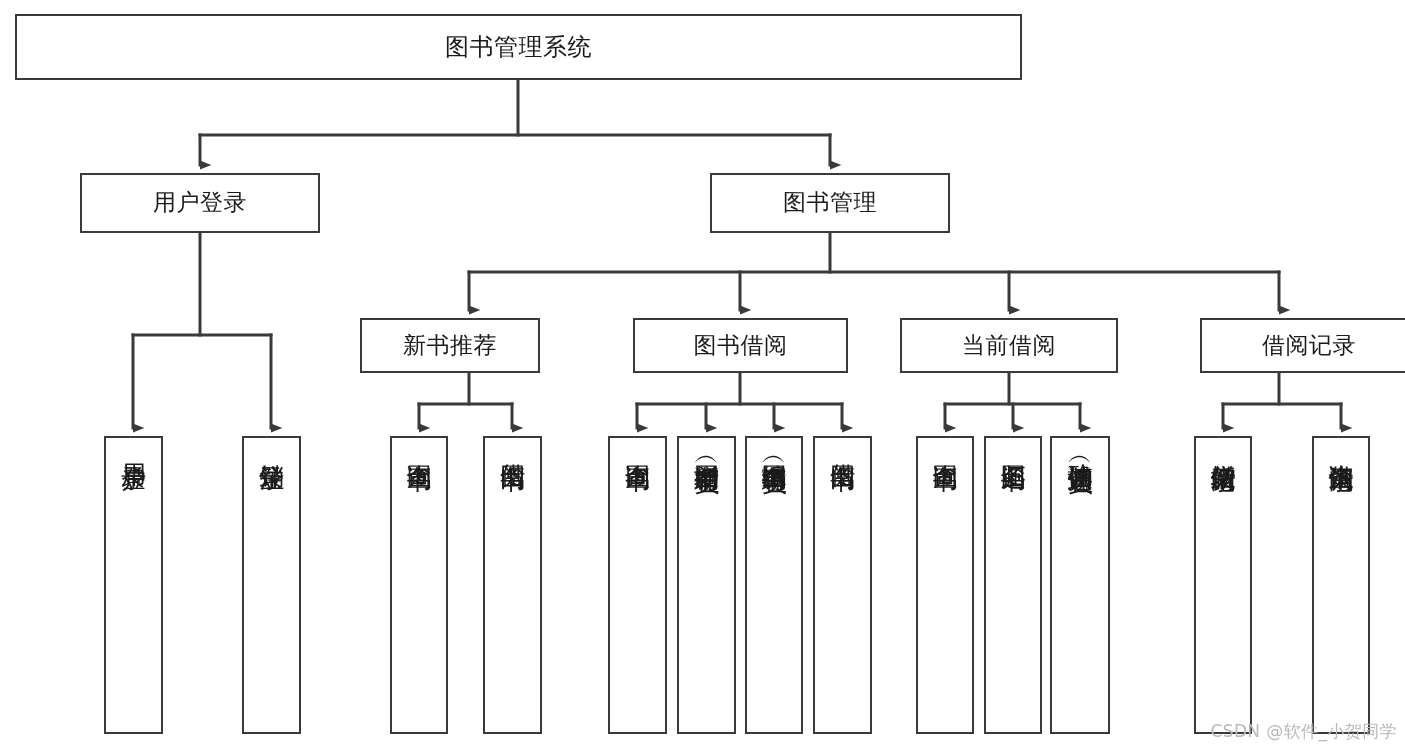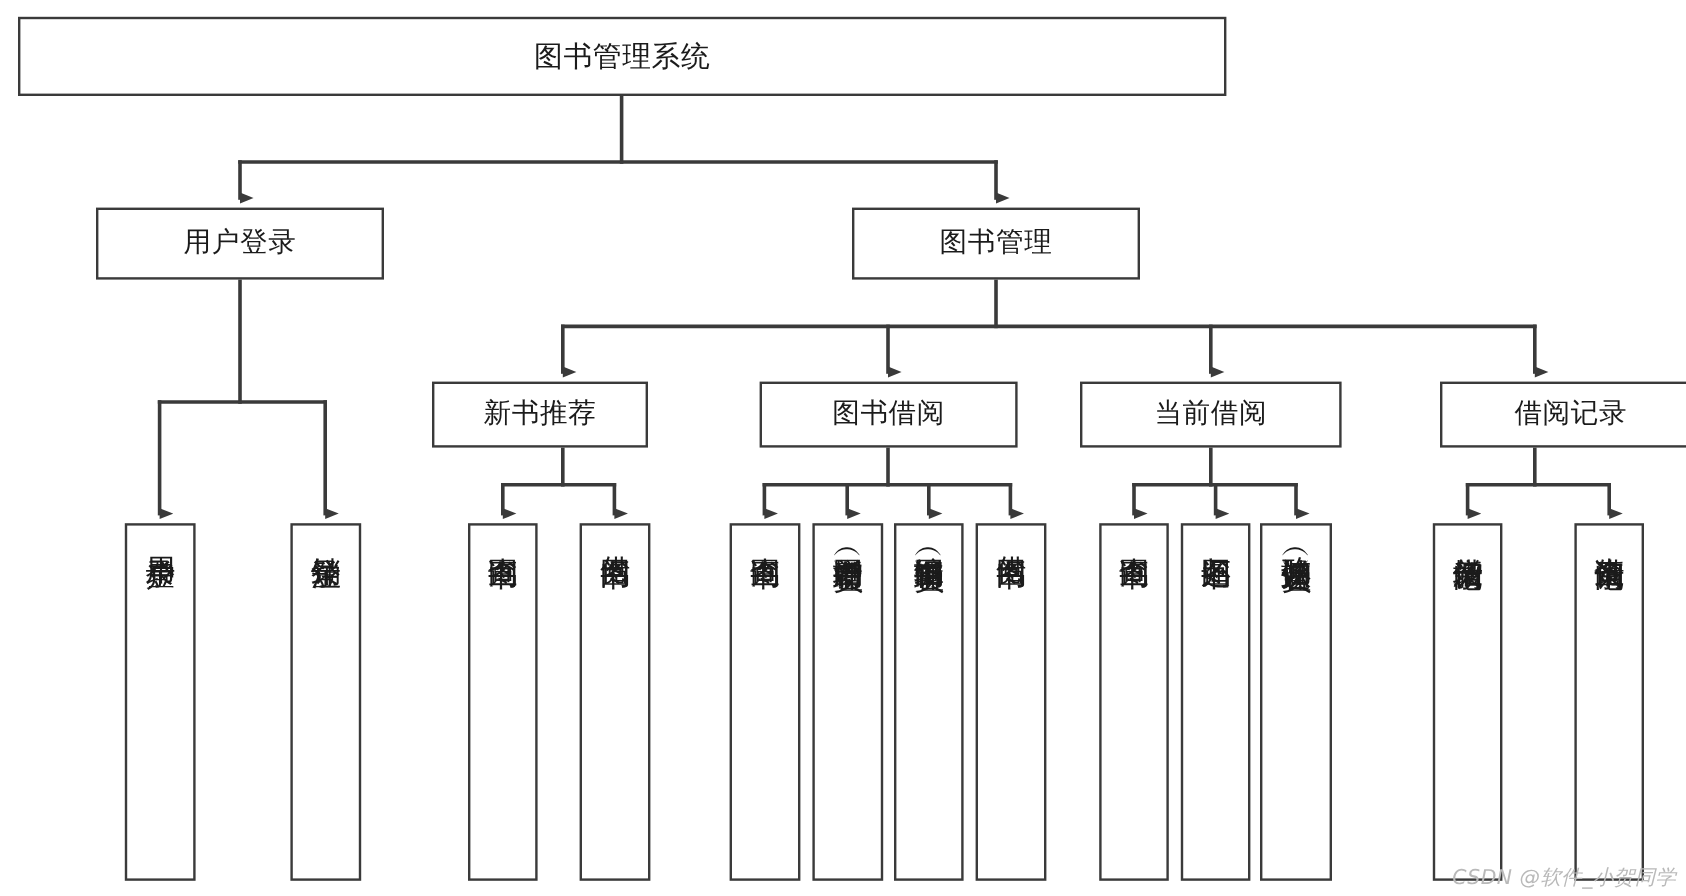--- a/index.html
+++ b/index.html
@@ -57,21 +57,20 @@
     margin:0 auto;
   }
   .watermark{
     position:absolute;
     right:8px;
     bottom:4px;
     font-size:17px;
     color:#b9b9b9;
     white-space:nowrap;
     letter-spacing:0.4px;
-    font-style:italic;
   }
 </style>
 </head>
 <body>
 
 <div id="canvas">
 
   <svg id="wires" viewBox="0 0 1405 747" xmlns="http://www.w3.org/2000/svg">
     <defs>
       <marker id="arrow" viewBox="0 0 10 12" refX="5" refY="11.5" markerWidth="10" markerHeight="12" orient="auto-start-reverse" markerUnits="userSpaceOnUse">

